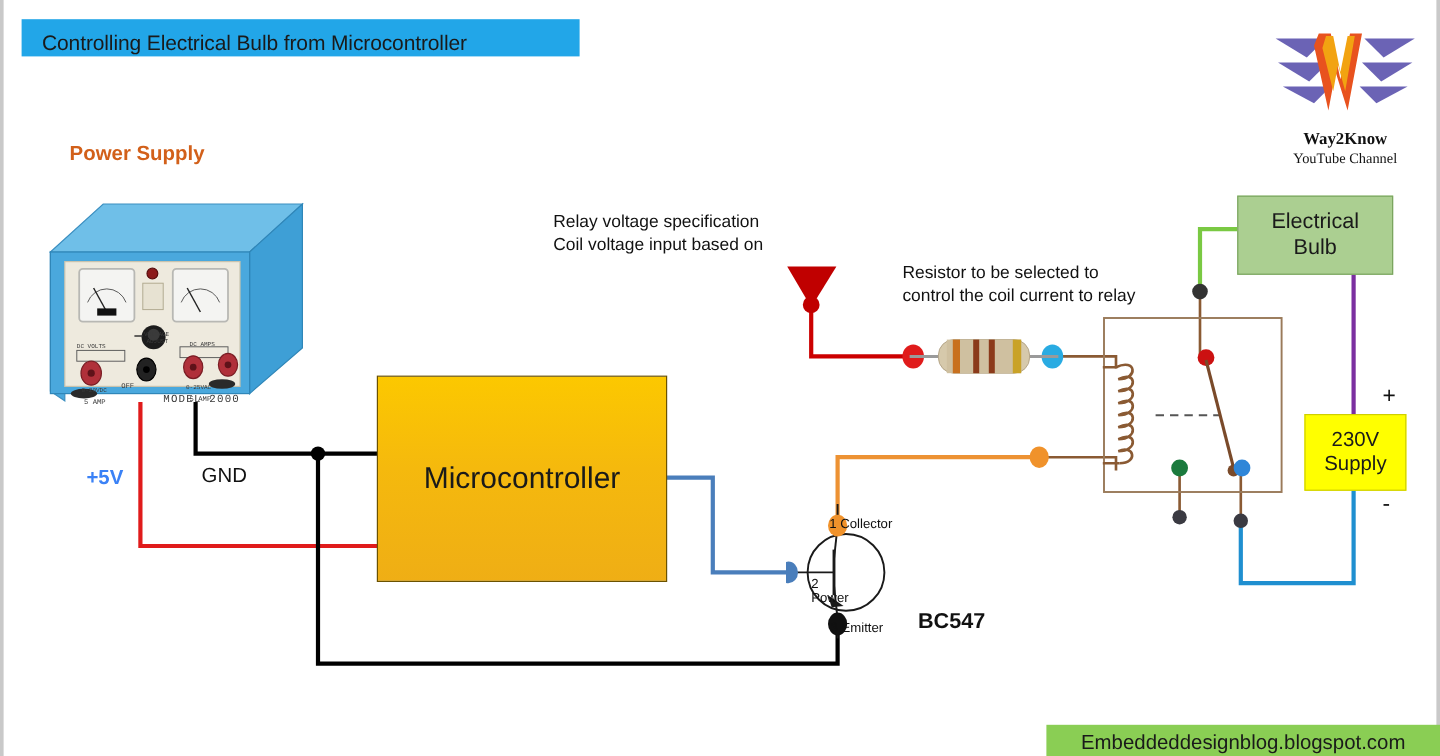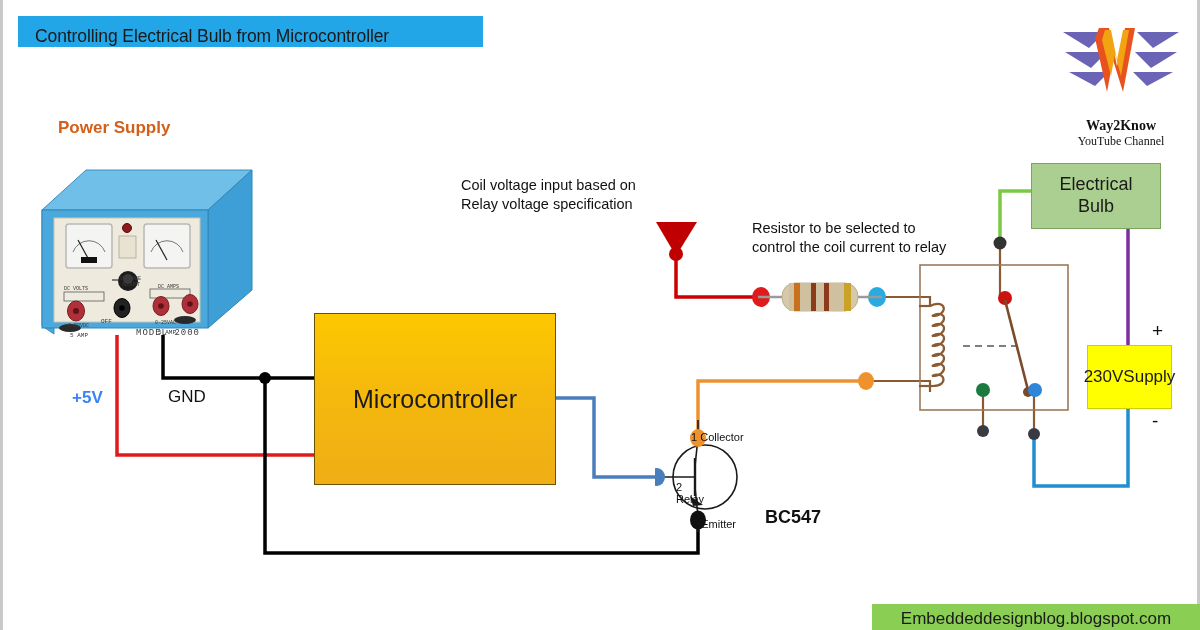--- a/index.html
+++ b/index.html
@@ -87,21 +87,21 @@
   }
   #bulb-box span { font-size: 18px; color: #1a1a1a; }
 
   
   #supply-box {
     position: absolute;
     left: 1087px; top: 345px;
     width: 83px; height: 62px;
     background: #ffff00;
     border: 1px solid #cfcf00;
-    display: flex; flex-direction: row;
+    display: flex; flex-direction: column;
     align-items: center; justify-content: center;
     line-height: 1.2;
   }
   #supply-box span { font-size: 17px; color: #1a1a1a; }
   .polarity {
     position: absolute;
     font-size: 19px; color: #111;
   }
   #plus-sign  { left: 1152px; top: 320px; }
   #minus-sign { left: 1152px; top: 410px; }
@@ -143,21 +143,21 @@
   }
 
   
   #logo-wrap {
     position: absolute; left: 1055px; top: 14px;
     width: 132px; text-align: center;
   }
   #logo-name {
     font-family: "Liberation Serif", serif;
     font-size: 14px; font-weight: bold; color: #111;
-    margin-top: 12px;
+    margin-top: 2px;
   }
   #logo-sub {
     font-family: "Liberation Serif", serif;
     font-size: 12px; color: #111;
   }
 
   
   #watermark {
     position: absolute;
     left: 872px; top: 604px;
@@ -311,21 +311,21 @@
 
       <ellipse cx="43" cy="100" rx="8" ry="9.5" fill="#111111"></ellipse>
     </svg>
   </div>
   <div class="pinlabel" id="pin-collector">
     <span>1</span>
     <span>Collector</span>
   </div>
   <div class="pinlabel" id="pin-base">
     <span>2</span><br>
-    <span>Relay</span>
+    <span>Power</span>
   </div>
   <div class="pinlabel" id="pin-emitter">
     <span>3</span>
     <span>Emitter</span>
   </div>
   <div id="bc547-label">BC547</div>
 
   <svg style="position:absolute; left:756px; top:276px;" width="130" height="44">
 
     <line x1="2" y1="21" x2="28" y2="21" stroke="#9a9a9a" stroke-width="2.5"></line>
@@ -375,22 +375,22 @@
     <span>230V</span>
     <span>Supply</span>
   </div>
   <div class="polarity" id="plus-sign">+</div>
   <div class="polarity" id="minus-sign">-</div>
 
   <div id="label-5v">+5V</div>
   <div id="label-gnd">GND</div>
 
   <div class="annot" id="annot-coil">
+    <div>Relay voltage specification</div>
     <div>Coil voltage input based on</div>
-    <div>Relay voltage specification</div>
   </div>
   <div class="annot" id="annot-resistor">
     <div>Resistor to be selected to</div>
     <div>control the coil current to relay</div>
   </div>
 
   <div id="logo-wrap">
     <svg width="132" height="88">
 
       <polygon points="8,18 50,18 34,34" fill="#6b63b5"></polygon>

